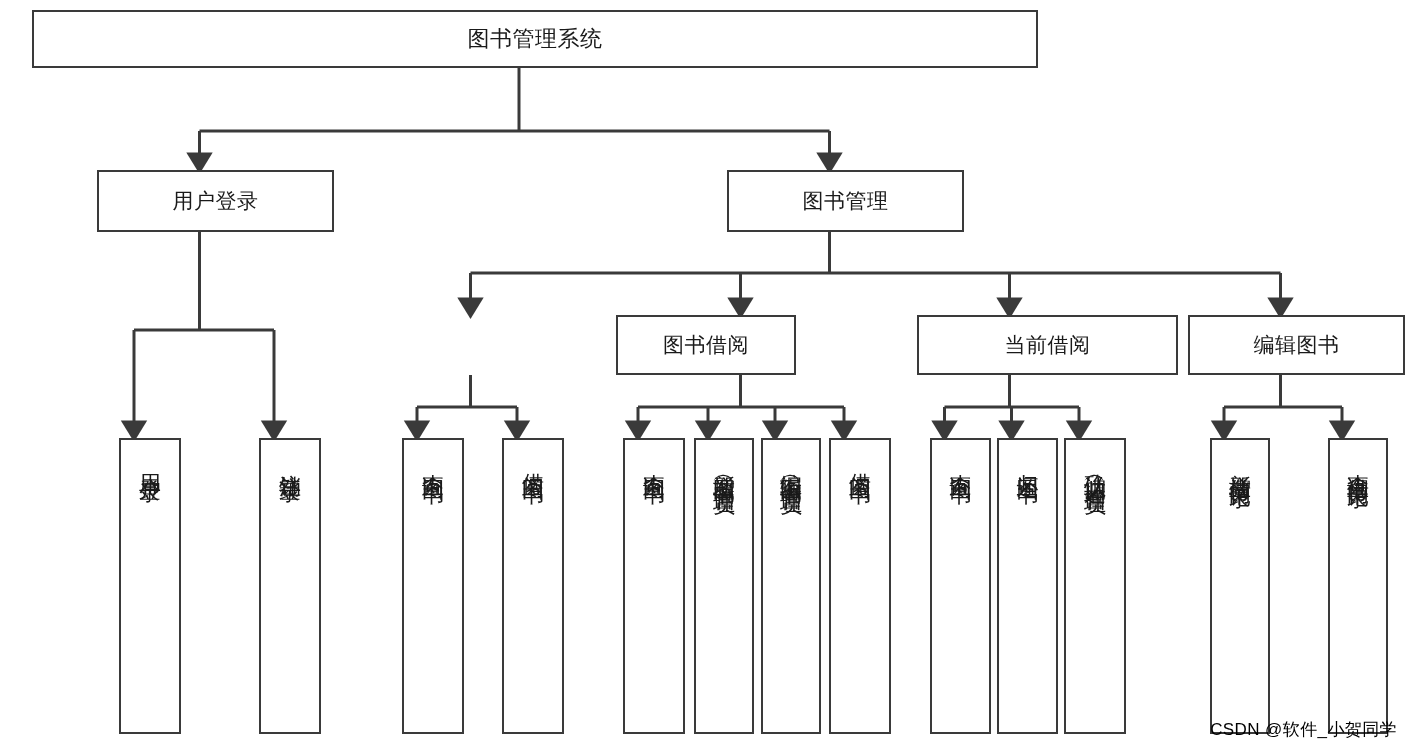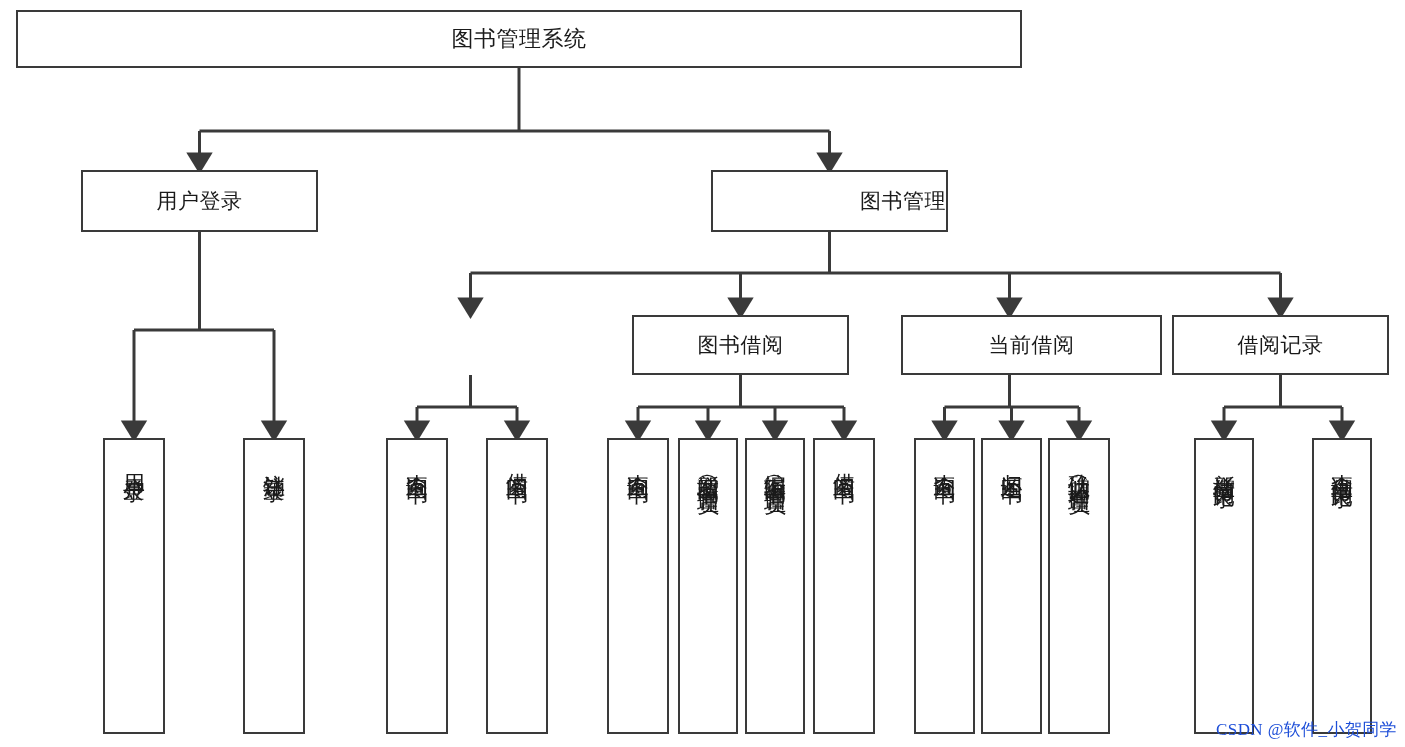--- a/index.html
+++ b/index.html
@@ -28,20 +28,21 @@
   .node {
     position: absolute;
     box-sizing: border-box;
     background: #ffffff;
     border: 2px solid #3a3a3a;
     display: flex;
     align-items: center;
     justify-content: center;
     color: #1a1a1a;
     z-index: 2;
+    margin-left: 16px;
   }
   .node .lbl {
     display: block;
     text-align: center;
     line-height: 1.12;
   }
   .node.horiz .lbl {
     font-size: 21px;
     letter-spacing: 0.5px;
     white-space: nowrap;
@@ -59,25 +60,25 @@
     font-size: 22px;
     letter-spacing: 3px;
     line-height: 1;
     white-space: nowrap;
   }
   #watermark {
     position: absolute;
     right: 8px;
     bottom: 6px;
     font-size: 17px;
-    color: #1d4ed8;
+    color: #000000;
     letter-spacing: 0.4px;
     z-index: 5;
     white-space: nowrap;
-    font-family: Liberation Serif, serif;
+    font-family: Liberation Sans, sans-serif;
   }
 </style>
 </head>
 <body>
 
 <div id="canvas">
 
   <svg id="wires" viewBox="0 0 1405 747" width="1405" height="747" xmlns="http://www.w3.org/2000/svg">
     <defs>
       <marker id="arrow" markerWidth="10" markerHeight="10" refX="3.2" refY="5" orient="auto" markerUnits="strokeWidth">
@@ -128,32 +129,32 @@
     </g>
   </svg>
 
   <div class="node horiz root" style="left:16px; top:10px; width:1006px; height:58px;">
     <span class="lbl">图书管理系统</span>
   </div>
 
   <div class="node horiz" style="left:81px; top:170px; width:237px; height:62px;">
     <span class="lbl">用户登录</span>
   </div>
-  <div class="node horiz" style="left:711px; top:170px; width:237px; height:62px;justify-content:flex-end;">
+  <div class="node horiz" style="left:711px; top:170px; width:237px; height:62px;">
     <span class="lbl">图书管理</span>
   </div>
 
-  <div class="node horiz" style="left:632px; top:315px; width:217px; height:60px;">
+  <div class="node horiz" style="left:600px; top:315px; width:180px; height:60px;">
     <span class="lbl">图书借阅</span>
   </div>
   <div class="node horiz" style="left:901px; top:315px; width:261px; height:60px;">
     <span class="lbl">当前借阅</span>
   </div>
   <div class="node horiz" style="left:1172px; top:315px; width:217px; height:60px;">
-    <span class="lbl">借阅记录</span>
+    <span class="lbl">编辑图书</span>
   </div>
 
   <div class="node vert" style="left:103px; top:438px; width:62px; height:296px;">
     <span class="lbl">用户登录</span>
   </div>
   <div class="node vert" style="left:243px; top:438px; width:62px; height:296px;">
     <span class="lbl">注销登录</span>
   </div>
   <div class="node vert" style="left:386px; top:438px; width:62px; height:296px;">
     <span class="lbl">查询图书</span>

